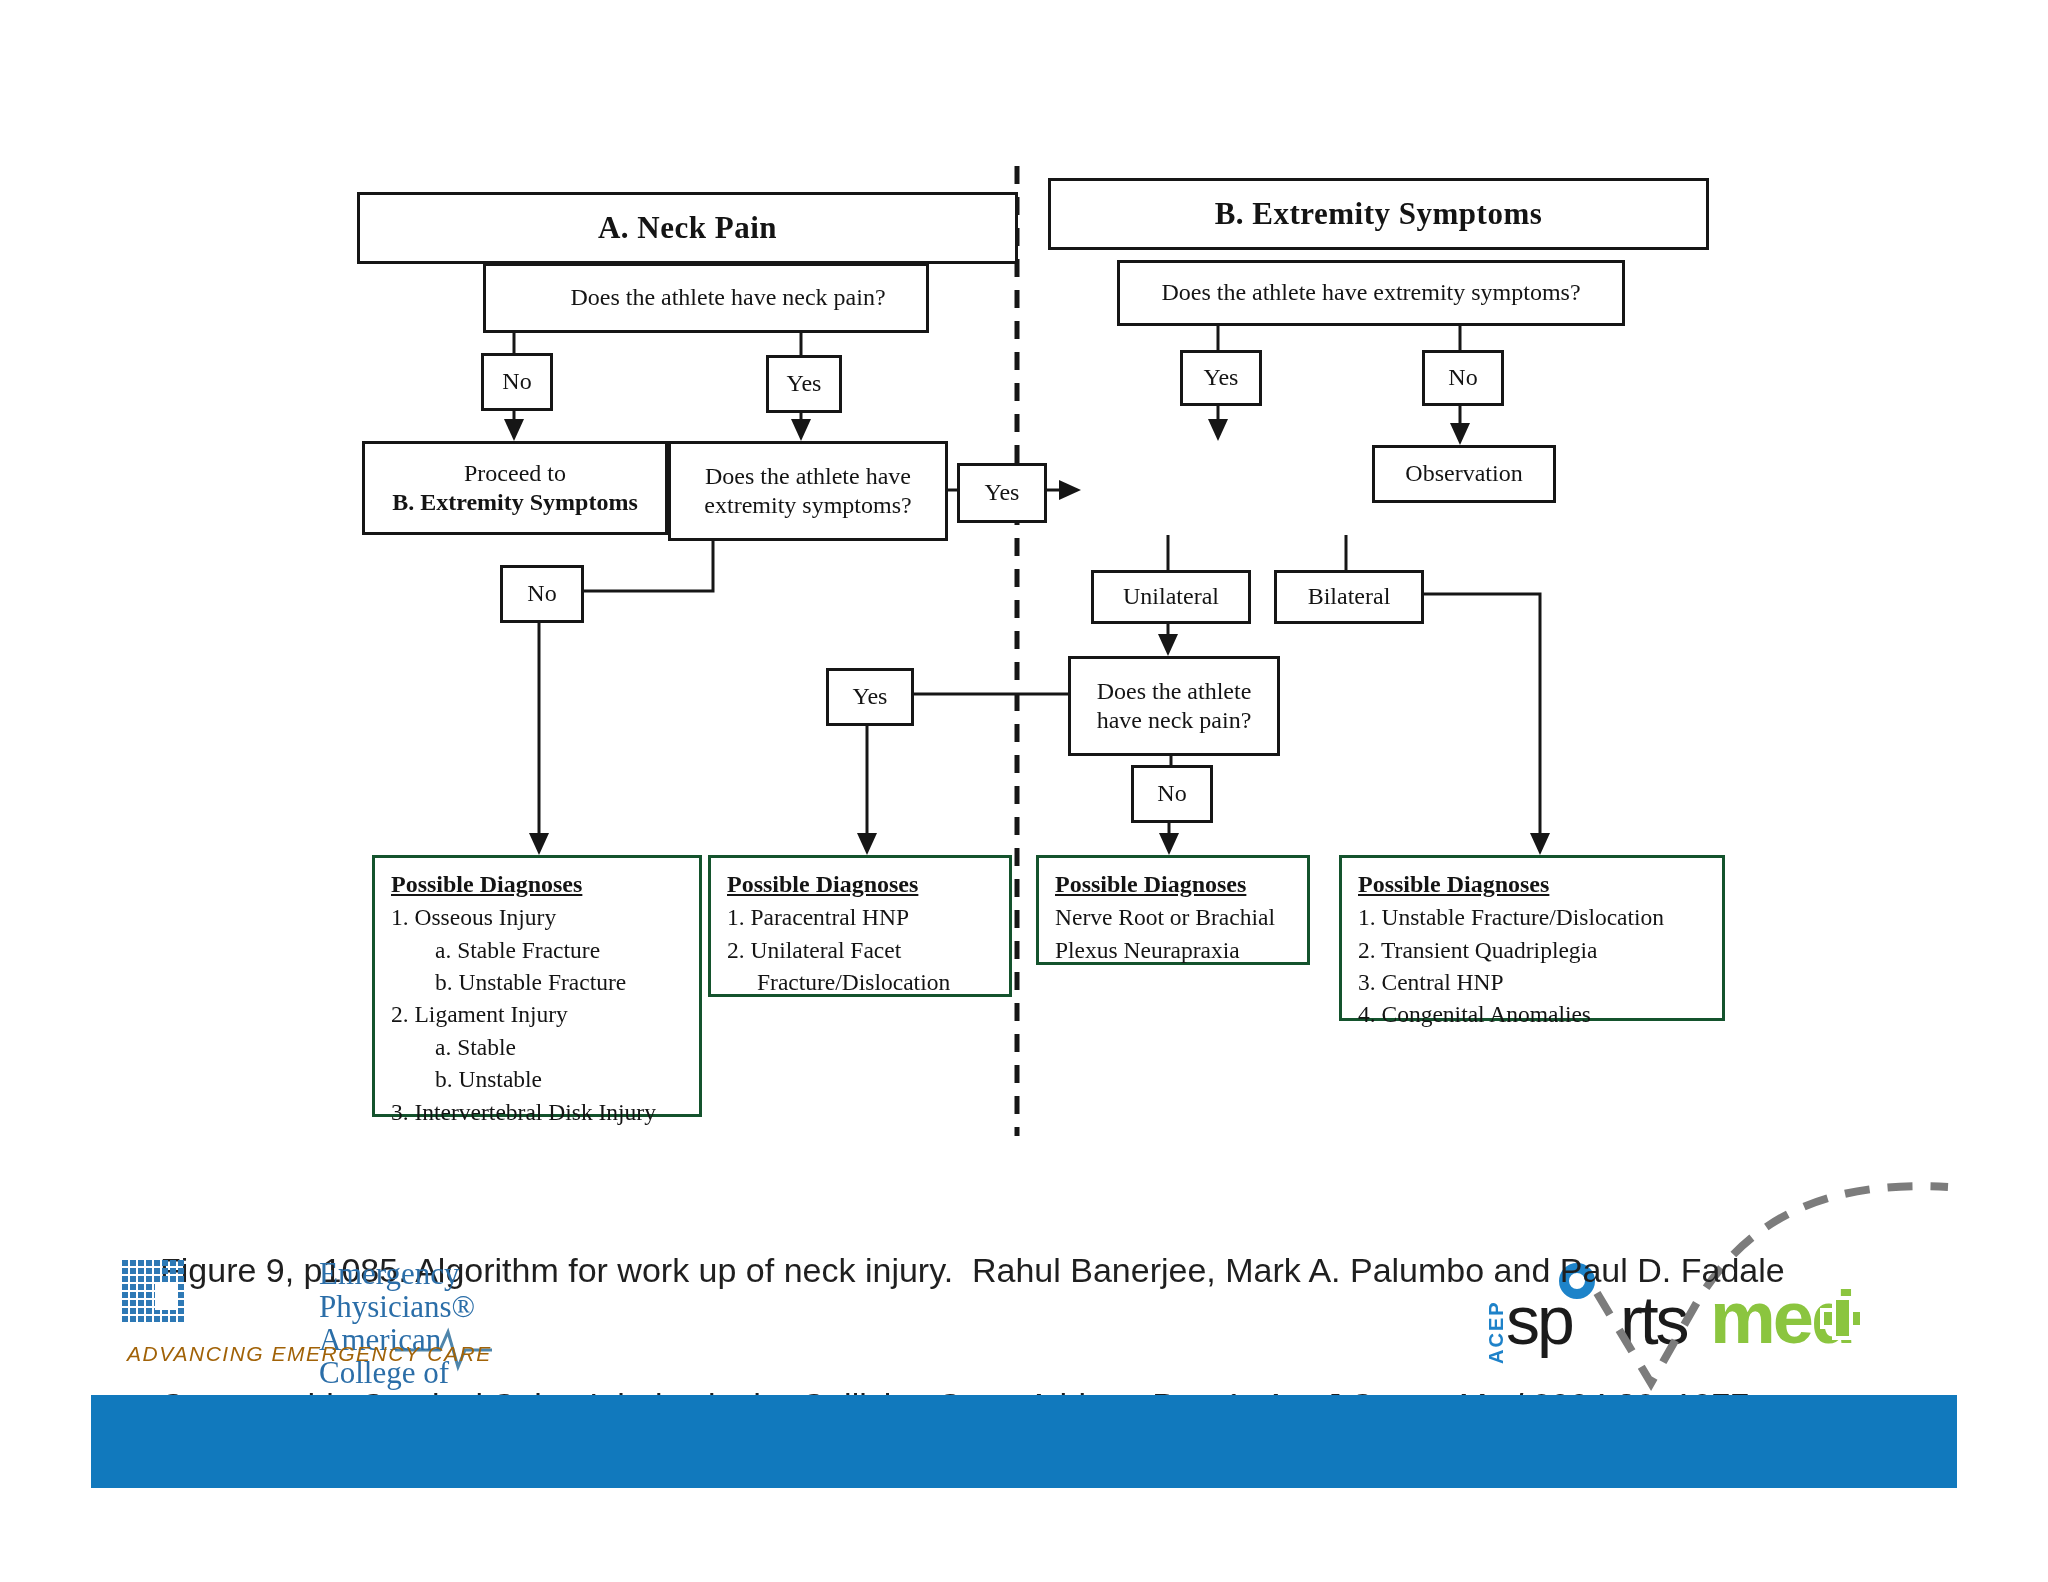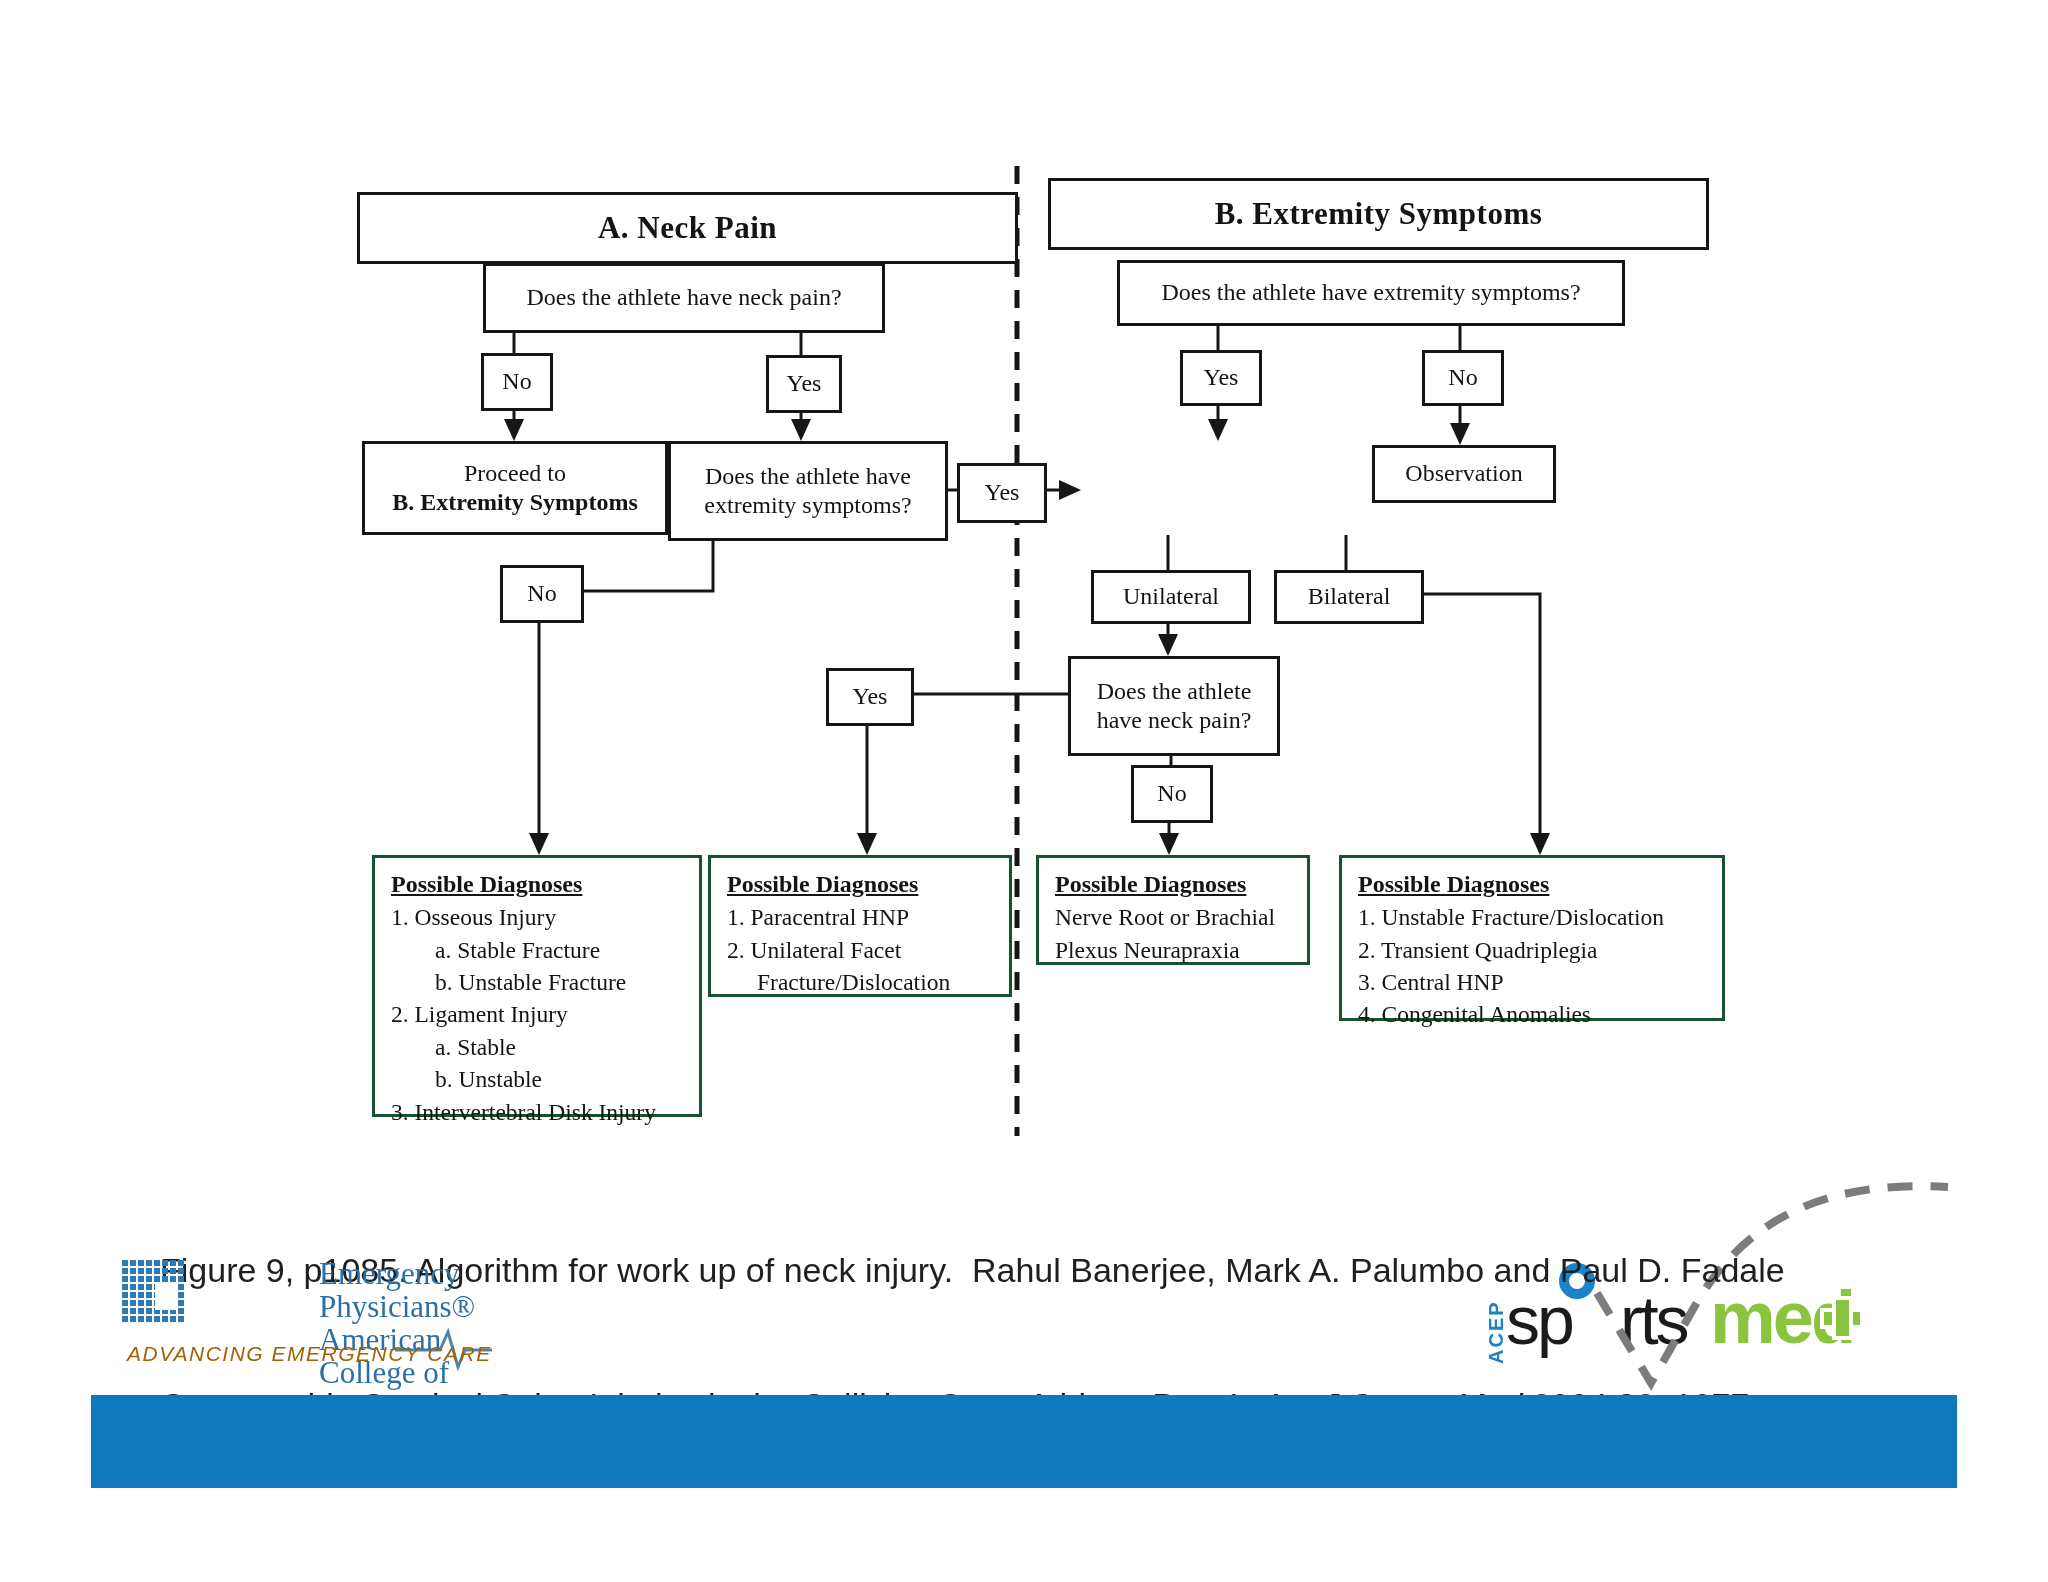--- a/index.html
+++ b/index.html
@@ -82,21 +82,21 @@
       <polygon points="1159,833 1179,833 1169,855"></polygon>
     </g>
     <line x1="1017" y1="166" x2="1017" y2="1136" stroke="#161616" stroke-width="5" stroke-dasharray="18 13"></line>
     <path d="M1597 1293 L1651 1383 L1700 1297 C1757 1207 1842 1181 1948 1187" stroke="#7c7c7c" stroke-width="8" fill="none" stroke-dasharray="25 18"></path>
     <path d="M395 1350 L440 1350 L448 1332 L458 1367 L465 1350 L492 1350" stroke="#4e85ab" stroke-width="3" fill="none"></path>
   </svg>
 
   <div class="box hdr" style="left:357px;top:172px;width:655px;height:66px;margin-top:20px;">
     <span>A. Neck Pain</span>
   </div>
-  <div class="box q" style="left:483px;top:263px;width:396px;height:64px;">
+  <div class="box q" style="left:483px;top:263px;width:396px;height:64px;padding-left:44px;">
     <span>Does the athlete have neck pain?</span>
   </div>
   <div class="box sm" style="left:481px;top:353px;width:66px;height:52px;">
     <span>No</span>
   </div>
   <div class="box sm" style="left:766px;top:355px;width:70px;height:52px;">
     <span>Yes</span>
   </div>
   <div class="box q" style="left:362px;top:441px;width:300px;height:88px;">
     <span>Proceed to</span>

